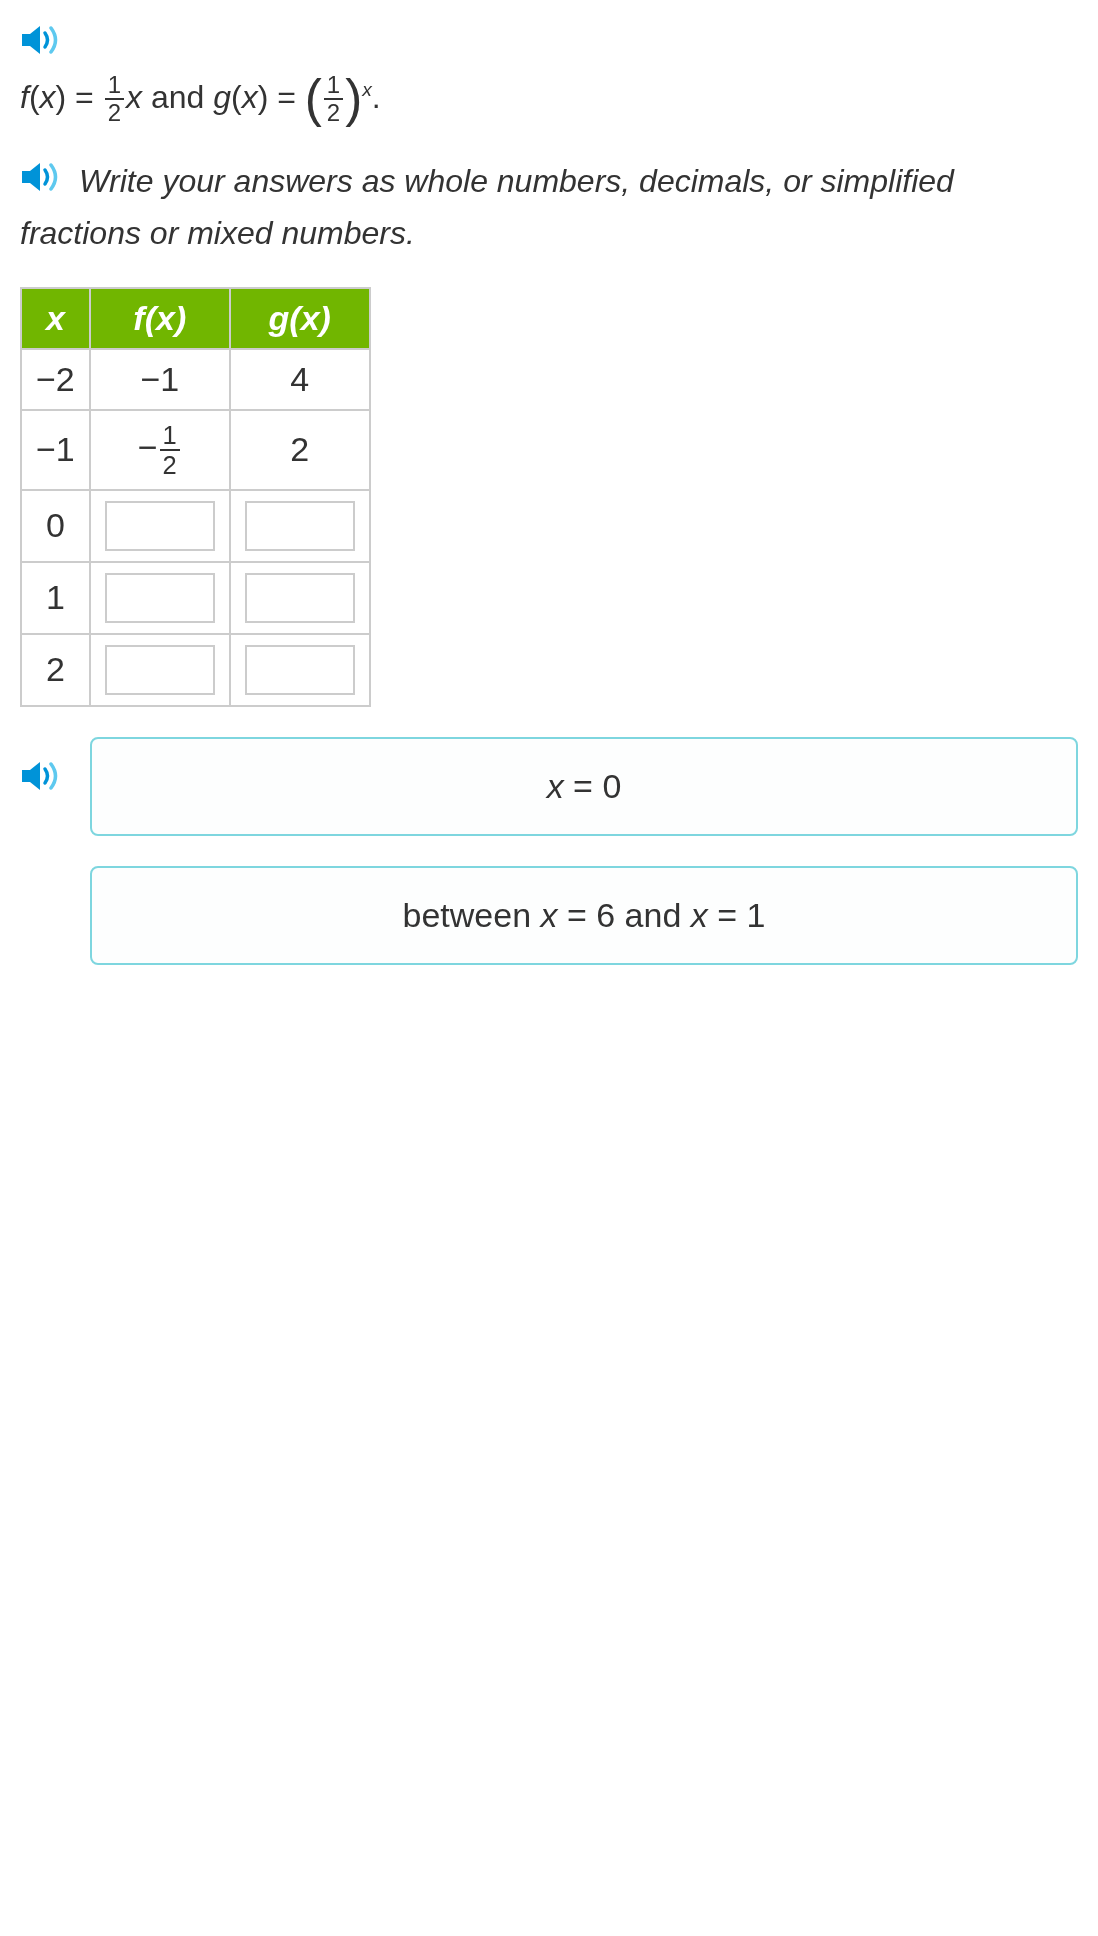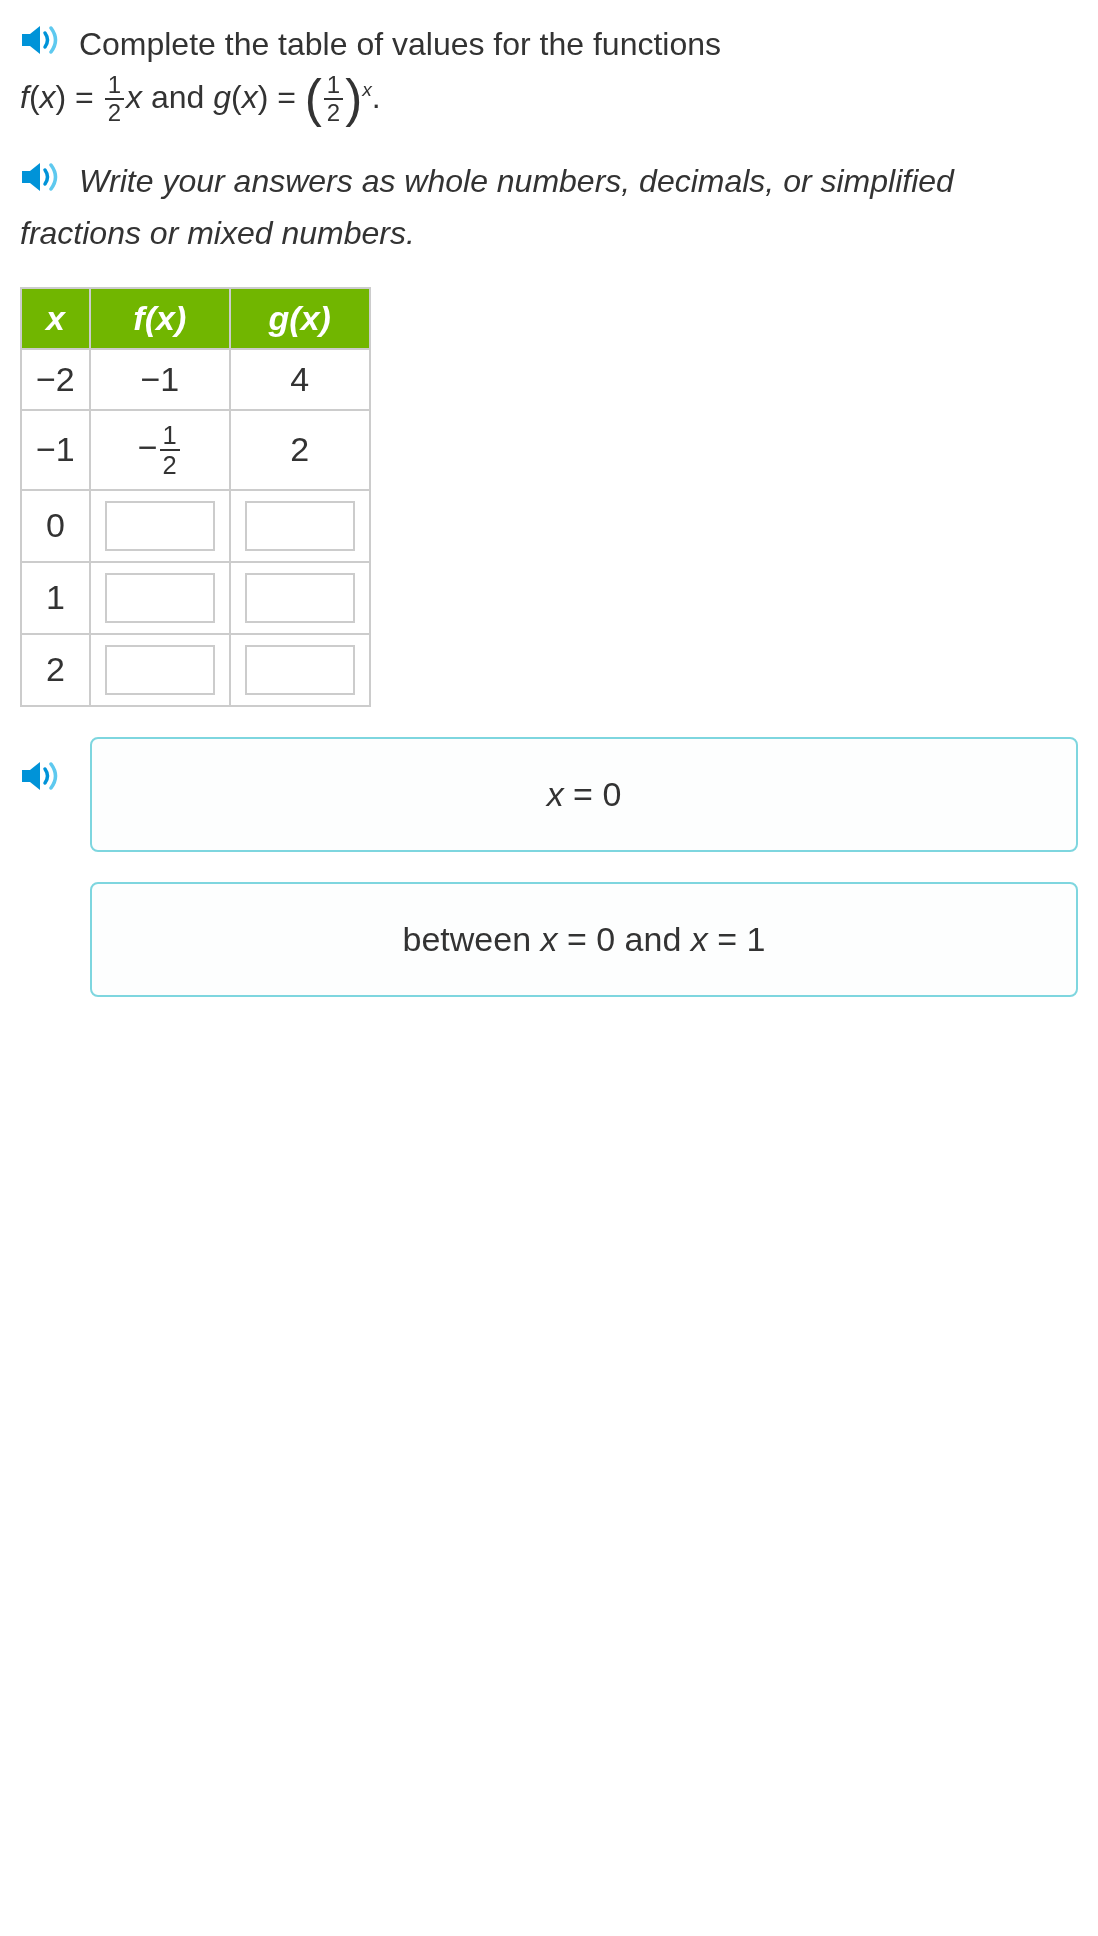--- a/index.html
+++ b/index.html
@@ -114,21 +114,21 @@
     }
     .options-right {
       flex: 1;
       display: flex;
       flex-direction: column;
       gap: 30px;
     }
     .option-btn {
       display: block;
       width: 100%;
-      padding: 36px 20px;
+      padding: 28px 20px;
       background: #fdfefe;
       border: 2px solid #7ed6df;
       border-radius: 8px;
       font-size: 34px;
       text-align: center;
       cursor: pointer;
       color: #333;
       font-family: inherit;
     }
   </style>
@@ -137,21 +137,20 @@
 
 <div class="section">
   <div class="question-text">
     <span class="audio-icon">
       <svg class="audio-svg" viewBox="0 0 42 38">
         <path d="M 2 13 L 10 13 L 20 5 L 20 33 L 10 25 L 2 25 Z" fill="#0093d8"></path>
         <path d="M 25 12 Q 30 19 25 26" stroke="#0093d8" stroke-width="3.5" fill="none" stroke-linecap="round"></path>
         <path d="M 31 7 Q 40 19 31 31" stroke="#5ec9ef" stroke-width="3.5" fill="none" stroke-linecap="round"></path>
       </svg>
     </span>
-    <span>Complete the table of values for the functions</span>
   </div>
   <div class="question-text" style="">
     <span class="math-var">f</span><span>(</span><span class="math-var">x</span><span>)</span>
     <span> = </span>
     <span class="fraction">
       <span class="num">1</span>
       <span class="den">2</span>
     </span><span class="math-var">x</span>
     <span> and </span>
     <span class="math-var">g</span><span>(</span><span class="math-var">x</span><span>)</span>
@@ -232,17 +231,17 @@
           <path d="M 25 12 Q 30 19 25 26" stroke="#0093d8" stroke-width="3.5" fill="none" stroke-linecap="round"></path>
           <path d="M 31 7 Q 40 19 31 31" stroke="#5ec9ef" stroke-width="3.5" fill="none" stroke-linecap="round"></path>
         </svg>
       </span>
     </div>
     <div class="options-right">
       <button class="option-btn">
         <span></span><span class="math-var">x</span><span> = 0</span><span></span>
       </button>
       <button class="option-btn">
-        <span>between </span><span class="math-var">x</span><span> = 0 and </span><span class="math-var">x</span><span> = 1</span>
+        <span>between </span><span class="math-var">x</span><span> = 6 and </span><span class="math-var">x</span><span> = 1</span>
       </button>
     </div>
   </div>
 </div>
 
 </body></html>

